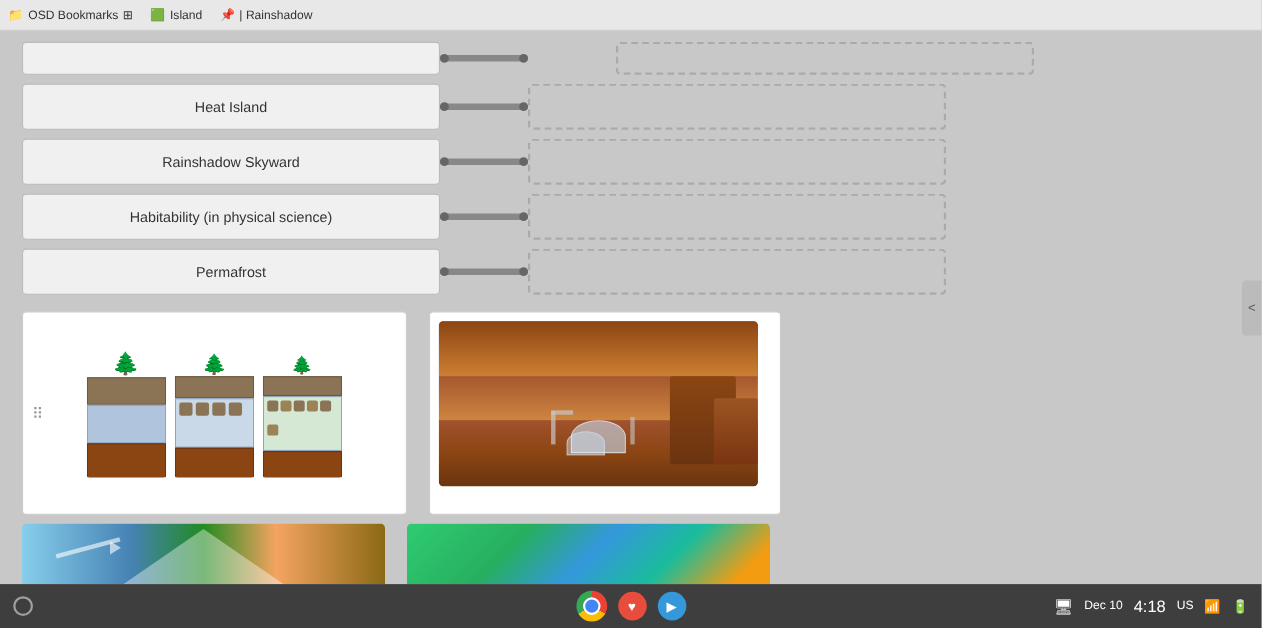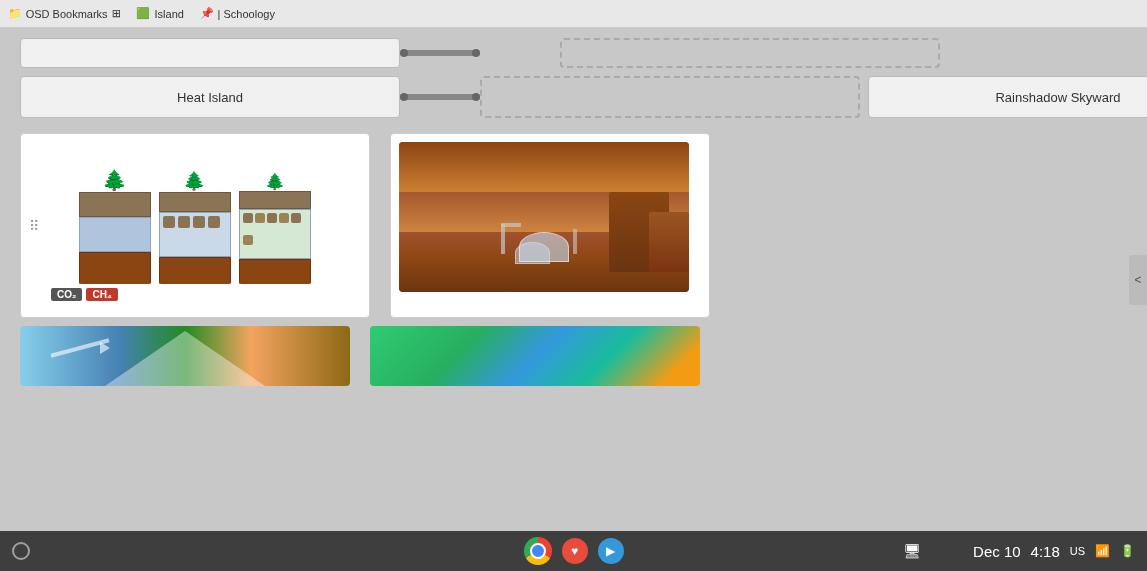--- a/index.html
+++ b/index.html
@@ -40,21 +40,21 @@
       height: calc(100% - 28px - 40px);
       background: #c8c8c8;
       position: relative;
       padding: 10px 20px;
       overflow: hidden;
     }
 
     
     .matching-area {
       display: flex;
-      flex-direction: row;
+      flex-direction: column;
       gap: 8px;
       margin-top: 0;
     }
 
     .match-row {
       display: flex;
       align-items: center;
       gap: 0;
     }
 
@@ -366,21 +366,21 @@
     <span>📁</span>
     <span>OSD Bookmarks</span>
     <span>⊞</span>
   </div>
   <div class="top-bar-item">
     <span>🟩</span>
     <span>Island</span>
   </div>
   <div class="top-bar-item">
     <span>📌</span>
-    <span>| Schoology</span>
+    <span>| Rainshadow</span>
   </div>
 </div>
 
 <div class="main-content">
 
   <div class="top-partial-row">
     <div class="partial-term"></div>
     <div style="width:80px; height:6px; background:#888; border-radius:3px; position:relative; margin:0 0 0 0; display:flex; align-items:center;">
       <div style="width:8px;height:8px;background:#666;border-radius:50%;position:absolute;left:0;"></div>
       <div style="width:8px;height:8px;background:#666;border-radius:50%;position:absolute;right:0;"></div>
@@ -405,22 +405,35 @@
       <div class="match-term">
         <span>Rainshadow Skyward</span>
       </div>
       <div style="width:80px; height:6px; background:#888; border-radius:3px; position:relative; display:flex; align-items:center;">
         <div style="width:8px;height:8px;background:#666;border-radius:50%;position:absolute;left:0;"></div>
         <div style="width:8px;height:8px;background:#666;border-radius:50%;position:absolute;right:0;"></div>
       </div>
       <div class="match-definition"></div>
     </div>
 
-
     <div class="match-row">
+      <div class="match-term">
+        <span>Habitability (in physical science)</span>
+      </div>
+      <div style="width:80px; height:6px; background:#888; border-radius:3px; position:relative; display:flex; align-items:center;">
+        <div style="width:8px;height:8px;background:#666;border-radius:50%;position:absolute;left:0;"></div>
+        <div style="width:8px;height:8px;background:#666;border-radius:50%;position:absolute;right:0;"></div>
+      </div>
+      <div class="match-definition"></div>
+    </div>
+
+    <div class="match-row">
+      <div class="match-term">
+        <span>Permafrost</span>
+      </div>
       <div style="width:80px; height:6px; background:#888; border-radius:3px; position:relative; display:flex; align-items:center;">
         <div style="width:8px;height:8px;background:#666;border-radius:50%;position:absolute;left:0;"></div>
         <div style="width:8px;height:8px;background:#666;border-radius:50%;position:absolute;right:0;"></div>
       </div>
       <div class="match-definition"></div>
     </div>
 
   </div>
 
   <div class="images-row">
@@ -461,24 +474,20 @@
               <div style="width:10px;height:10px;background:#9B8355;border-radius:2px;"></div>
               <div style="width:10px;height:10px;background:#8B7355;border-radius:2px;"></div>
               <div style="width:10px;height:10px;background:#9B8355;border-radius:2px;"></div>
               <div style="width:10px;height:10px;background:#8B7355;border-radius:2px;"></div>
               <div style="width:10px;height:10px;background:#9B8355;border-radius:2px;"></div>
             </div>
             <div style="height:50px; background:#8B4513; border: 1px solid #6b3410;"></div>
           </div>
         </div>
       </div>
-      <div class="img-tags">
-        <span class="tag tag-co2">CO₂</span>
-        <span class="tag tag-ch4">CH₄</span>
-      </div>
     </div>
 
     <div class="image-box image-box-medium" style="padding:8px;">
       <span class="drag-handle">⠿</span>
       <div class="mars-img">
         <div class="mars-sky"></div>
 
         <div style="position:absolute; bottom:0; left:0; right:0; height:60px; background:linear-gradient(180deg, #A0522D 0%, #8B4513 50%, #6b3410 100%);"></div>
 
         <div style="position:absolute; bottom:20px; right:20px; width:60px; height:80px; background:linear-gradient(180deg,#8B4513,#6b3410); border-radius:2px;"></div>
@@ -524,19 +533,19 @@
     <div class="taskbar-app-icon icon-red">
       <span style="color:white;font-size:12px;">♥</span>
     </div>
     <div class="taskbar-app-icon icon-blue">
       <span style="color:white;font-size:12px;">▶</span>
     </div>
   </div>
 
   <div class="taskbar-right">
     <div style="font-size:14px; color:white;">🖥</div>
-    <span style="color:white; font-size:15px;margin-left:42px;">Dec 10</span>
+    <span style="color:white; font-size:11px;">Dec 10</span>
     <span style="color:white; font-size:15px;">4:18</span>
     <span style="color:white; font-size:11px;">US</span>
     <span style="color:white; font-size:12px;">📶</span>
     <span style="color:white; font-size:12px;">🔋</span>
   </div>
 </div>
 
 </body></html>

